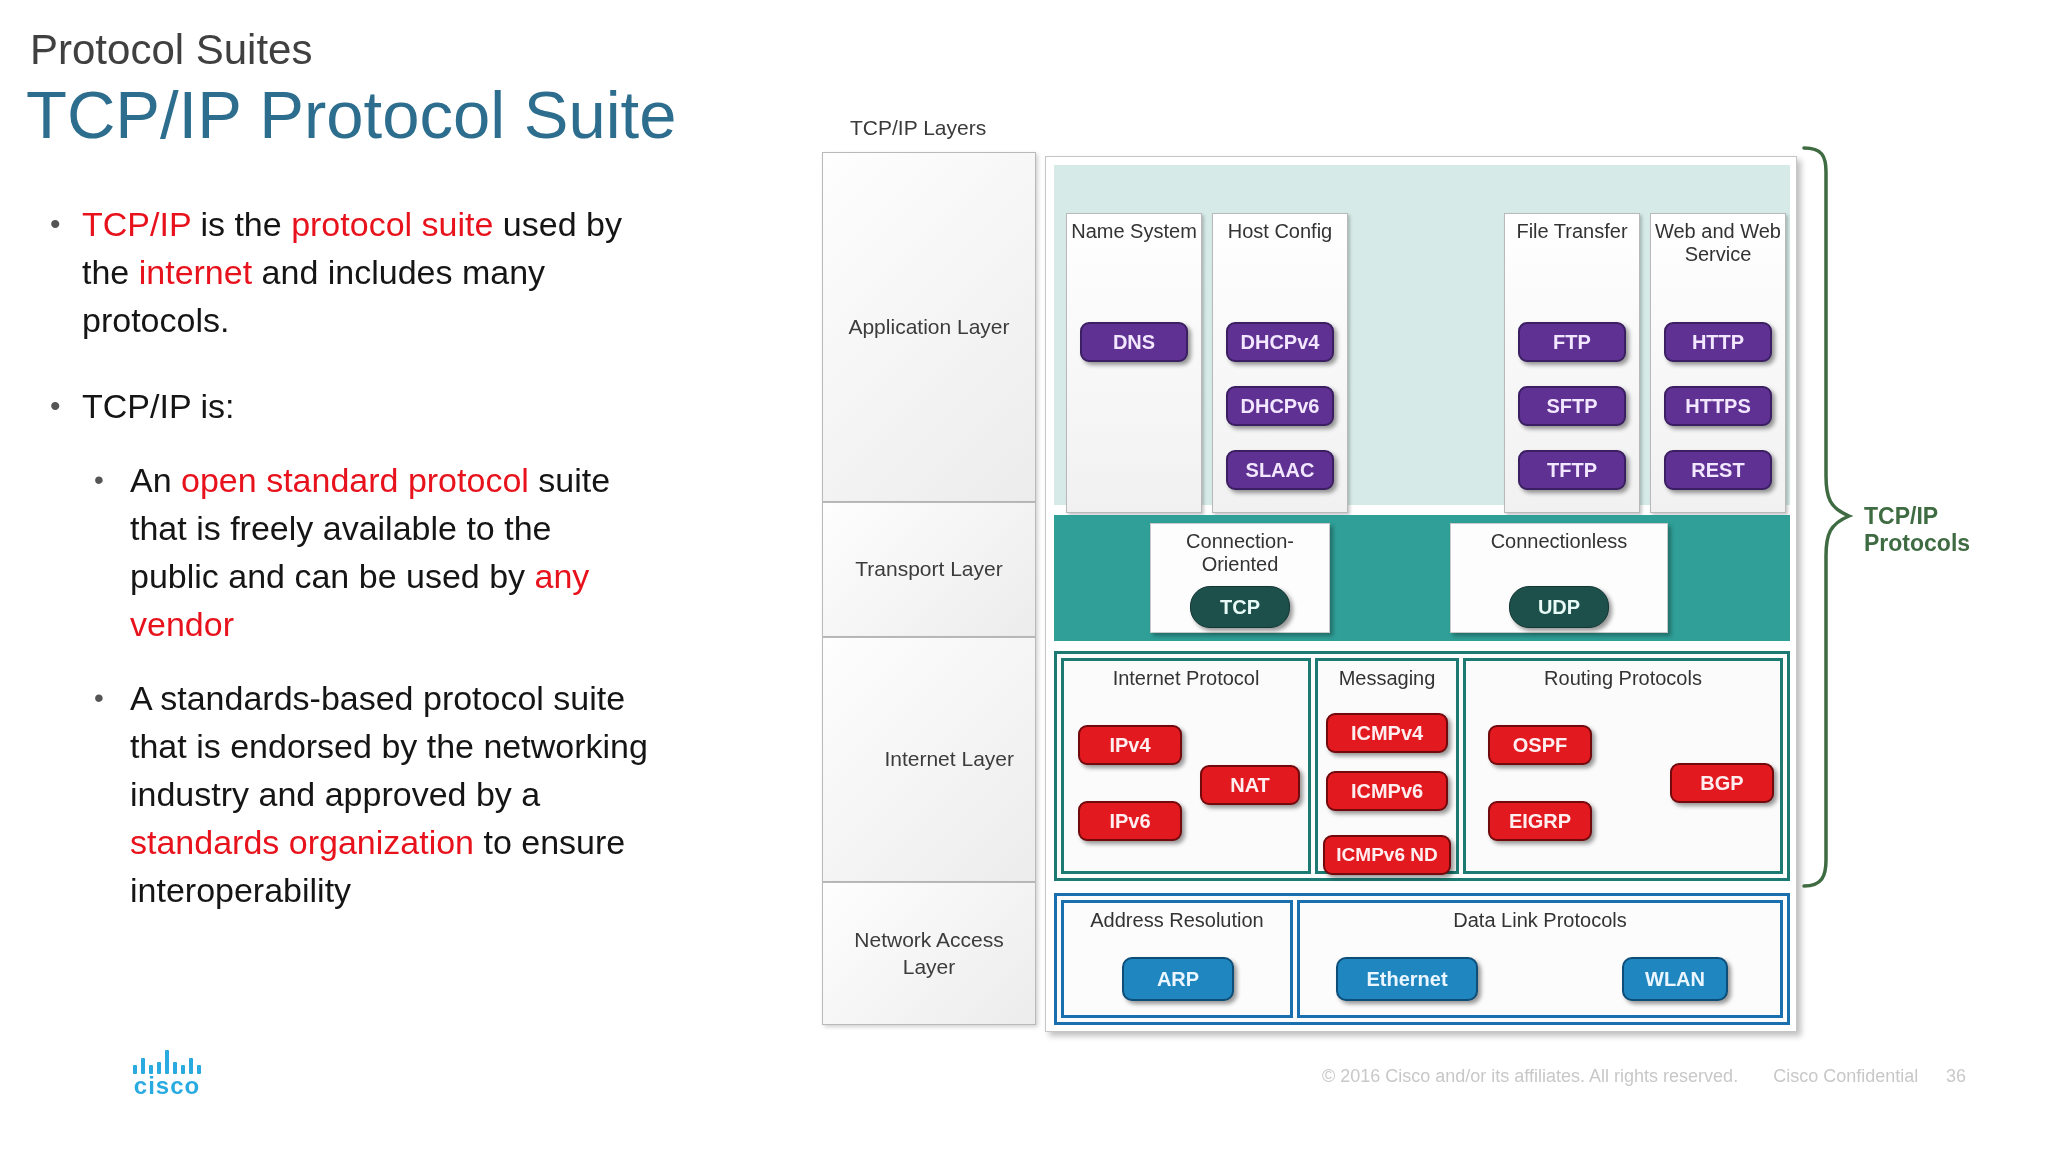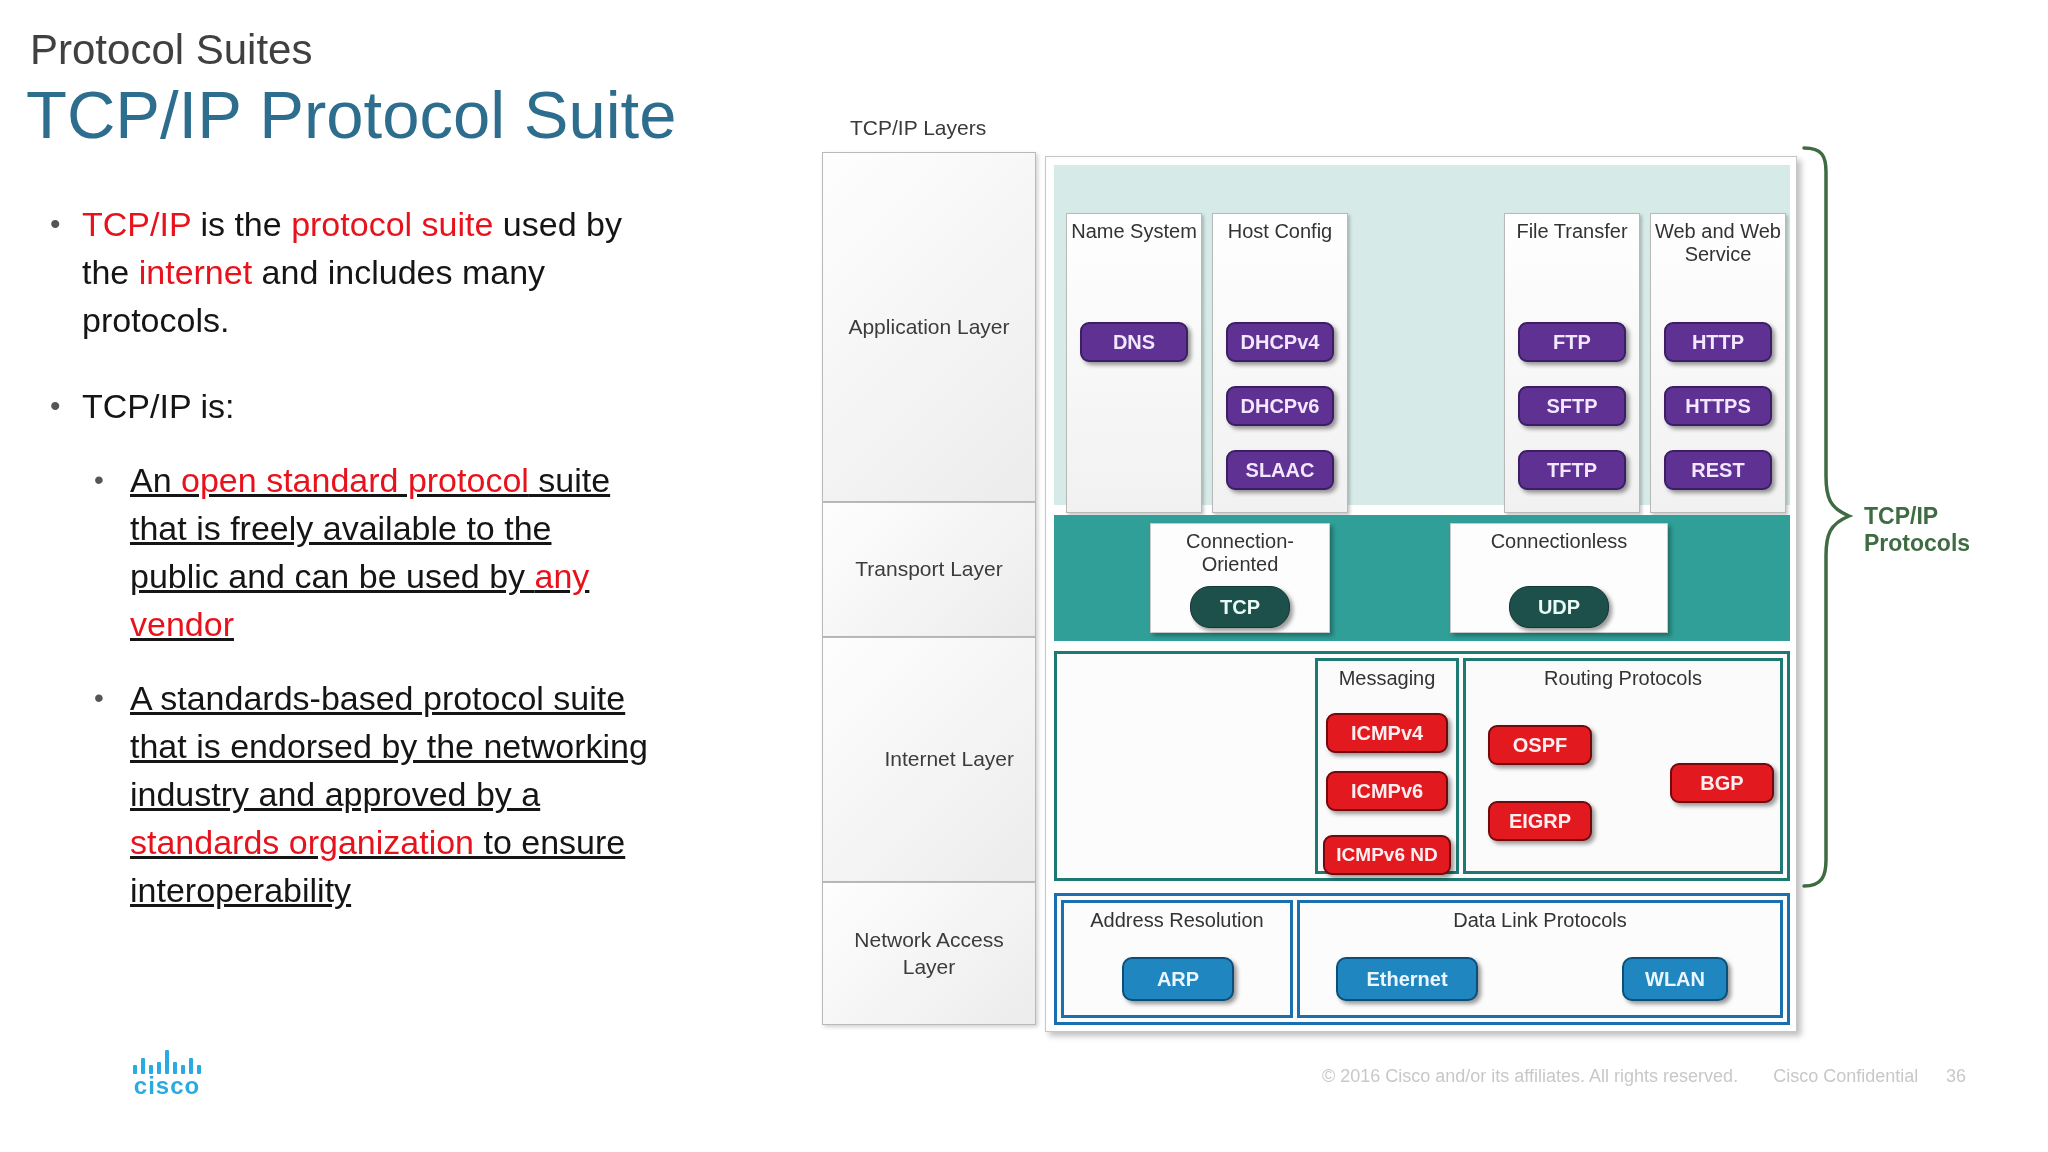--- a/index.html
+++ b/index.html
@@ -10,21 +10,21 @@
 
   
   .pretitle { left:30px; top:26px; font-size:42px; color:#404040; letter-spacing:0; }
   .title    { left:26px; top:76px; font-size:67px; font-weight:400; color:#2d6d8e; }
 
   .bullets { left:40px; top:200px; width:660px; list-style:none; }
   .bullets li { position:relative; color:#151515; }
   .l1 { padding-left:42px; font-size:34px; line-height:48px; margin-bottom:38px; }
   .l1::before { content:"•"; position:absolute; left:10px; top:0; color:#555; font-size:30px; }
   .sub { list-style:none; margin-top:26px; }
-  .l2 { padding-left:48px; font-size:34px; line-height:48px; margin-bottom:26px;text-decoration:underline; }
+  .l2 { padding-left:48px; font-size:34px; line-height:48px; margin-bottom:26px; }
   .l2::before { content:"•"; position:absolute; left:12px; top:0; color:#555; font-size:28px; }
   .btext { white-space:pre-wrap; }
   .btext .red { color:#e8121c; }
 
   
   .diagram-header { left:850px; top:116px; font-size:21px; color:#3a3a3a; }
 
   .layer-row { left:822px; width:214px; border:1px solid #b9b9b9;
     background:linear-gradient(135deg,#fefefe 0%,#ececec 100%);
     box-shadow:2px 2px 4px rgba(0,0,0,.18);
@@ -166,20 +166,26 @@
       <div class="gname">Connection-Oriented</div>
       <div class="chip darkteal">TCP</div>
     </div>
     <div class="tbox" style="left:396px;width:218px">
       <div class="gname">Connectionless</div>
       <div class="chip darkteal">UDP</div>
     </div>
   </div>
 
   <div class="internet-box">
+    <div class="igroup" style="left:4px;width:250px">
+      <div class="gname">Internet Protocol</div>
+      <div class="chip red" style="left:14px;top:64px;width:104px">IPv4</div>
+      <div class="chip red" style="left:136px;top:104px;width:100px">NAT</div>
+      <div class="chip red" style="left:14px;top:140px;width:104px">IPv6</div>
+    </div>
     <div class="igroup" style="left:258px;width:144px">
       <div class="gname">Messaging</div>
       <div class="chip red" style="left:8px;top:52px;width:122px">ICMPv4</div>
       <div class="chip red" style="left:8px;top:110px;width:122px">ICMPv6</div>
       <div class="chip red" style="left:5px;top:174px;width:128px;font-size:19px">ICMPv6 ND</div>
     </div>
     <div class="igroup" style="left:406px;width:320px">
       <div class="gname">Routing Protocols</div>
       <div class="chip red" style="left:22px;top:64px;width:104px">OSPF</div>
       <div class="chip red" style="left:22px;top:140px;width:104px">EIGRP</div>

